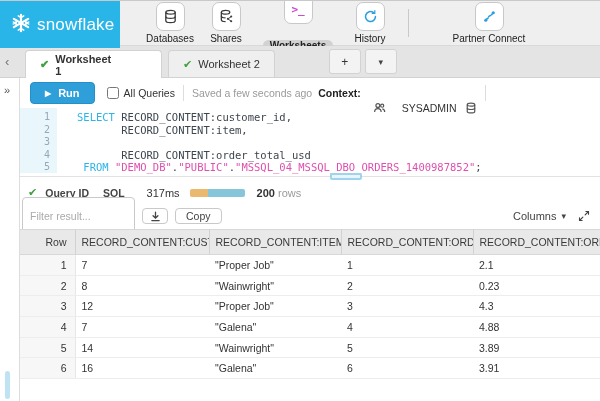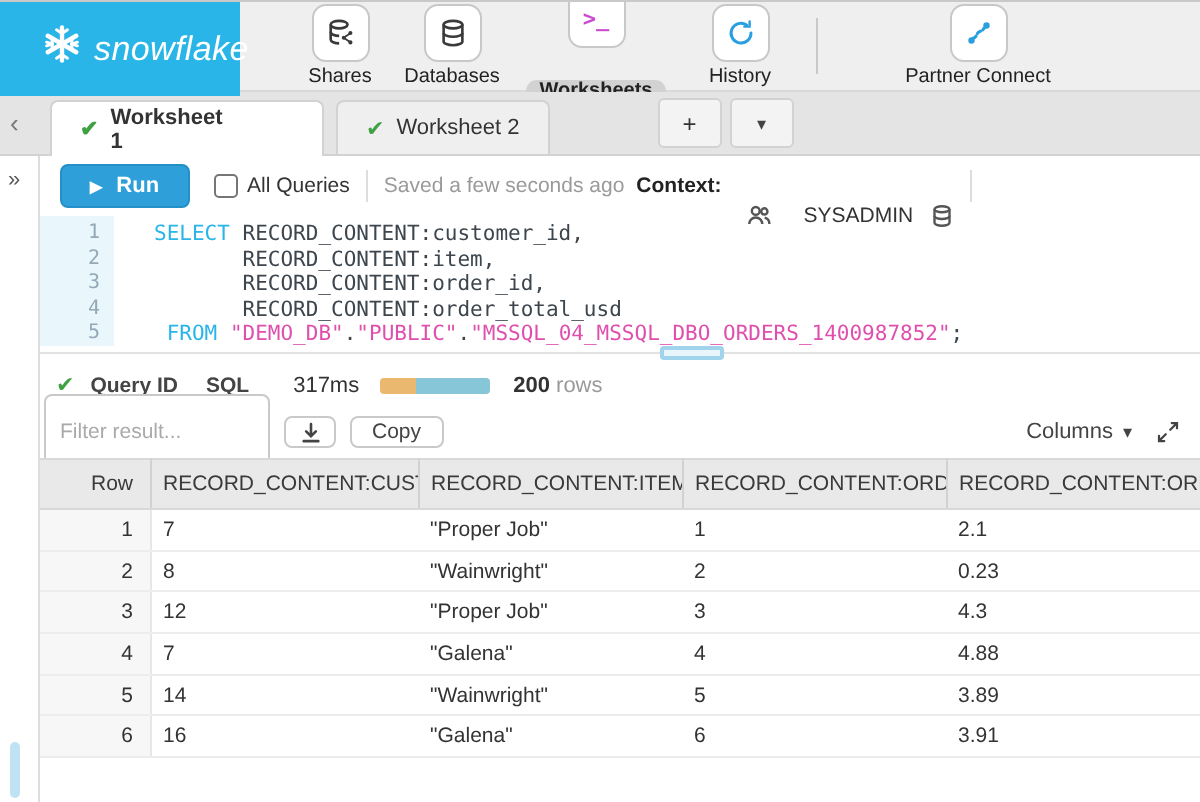--- a/index.html
+++ b/index.html
@@ -2,21 +2,21 @@
 <html><head>
 <meta charset="utf-8">
 <style>
   * { margin:0; padding:0; box-sizing:border-box; }
   html,body { background:#fff; }
   body { font-family:"Liberation Sans", sans-serif; color:#333; }
   #app { width:600px; height:401px; overflow:hidden; background:#fff; border-top:1px solid #c9c9c9; position:relative; }
 
   
   .header { display:flex; height:45px; background:#efefef; border-bottom:1px solid #d9d9d9; }
-  .logo-block { width:120px; background:#29b5e8; display:flex; align-items:center; padding-left:20px; gap:5px; flex:0 0 auto; height:47px; z-index:3;font-style:italic; }
+  .logo-block { width:120px; background:#29b5e8; display:flex; align-items:center; padding-left:10px; gap:5px; flex:0 0 auto; height:47px; z-index:3; }
   .logo-text { color:#fff; font-size:17px; letter-spacing:.2px; }
   .nav { flex:1; display:flex; align-items:center; padding-left:22px; }
   .nav-item { display:flex; flex-direction:column; align-items:center; width:56px; cursor:pointer; }
   .nav-item.wide { width:88px; }
   .icon-box { width:29px; height:29px; background:#fff; border:1px solid #c8c8c8; border-radius:7px; display:flex; align-items:center; justify-content:center; color:#3a3a3a; }
   .nav-label { font-size:10px; color:#222; margin-top:2px; white-space:nowrap; }
   .nav-label.pill { background:#d2d2d2; border-radius:8px; padding:0 7px; font-weight:bold;margin-top:16px; }
   .nav-divider { width:1px; height:28px; background:#c9c9c9; margin:0 10px; }
   .term-glyph { color:#cb4ad2; font-family:"DejaVu Sans Mono", monospace; font-weight:bold; font-size:11px; }
   .blue-ic { color:#2a9fe0; }
@@ -119,40 +119,40 @@
           <path d="M12 3v18M4.2 7.5l15.6 9M4.2 16.5l15.6-9"></path>
           <path d="M9 4.2l3 2 3-2M9 19.8l3-2 3 2M3.6 11l3.2 1-0.4 3.6M20.4 11l-3.2 1 0.4 3.6M3.6 13l3.2-1-0.4-3.6M20.4 13l-3.2-1 0.4-3.6" stroke-width="1.6"></path>
         </svg>
       </span>
       <span class="logo-text">snowflake</span>
     </div>
     <div class="nav">
       <div class="nav-item">
         <span class="icon-box">
           <svg width="15" height="15" viewBox="0 0 16 16" fill="none" stroke="currentColor" stroke-width="1.4">
+            <ellipse cx="8" cy="3.5" rx="5" ry="2"></ellipse>
+              <path d="M3 3.5v9c0 1.1 2.2 2 5 2s5-.9 5-2v-9"></path>
+              <path d="M3 8c0 1.1 2.2 2 5 2s5-.9 5-2"></path>
+          </svg>
+        </span>
+        <span class="nav-label">Databases</span>
+      </div>
+      <div class="nav-item">
+        <span class="icon-box">
+          <svg width="15" height="15" viewBox="0 0 16 16" fill="none" stroke="currentColor" stroke-width="1.4">
             <ellipse cx="7" cy="3.5" rx="4.5" ry="2"></ellipse>
               <path d="M2.5 3.5v8c0 1.1 2 2 4.5 2"></path>
               <path d="M2.5 7.5c0 1.1 2 2 4.5 2"></path>
             <circle cx="13" cy="8" r="1.1" fill="currentColor" stroke="none"></circle>
               <circle cx="13" cy="13" r="1.1" fill="currentColor" stroke="none"></circle>
               <circle cx="9.5" cy="10.5" r="1.1" fill="currentColor" stroke="none"></circle>
             <path d="M12.8 8.3l-3 2M9.8 10.8l3 2" stroke-width="1"></path>
           </svg>
         </span>
         <span class="nav-label">Shares</span>
-      </div>
-      <div class="nav-item">
-        <span class="icon-box">
-          <svg width="15" height="15" viewBox="0 0 16 16" fill="none" stroke="currentColor" stroke-width="1.4">
-            <ellipse cx="8" cy="3.5" rx="5" ry="2"></ellipse>
-              <path d="M3 3.5v9c0 1.1 2.2 2 5 2s5-.9 5-2v-9"></path>
-              <path d="M3 8c0 1.1 2.2 2 5 2s5-.9 5-2"></path>
-          </svg>
-        </span>
-        <span class="nav-label">Databases</span>
       </div>
       <div class="nav-item wide">
         <span class="icon-box">
           <span class="term-glyph">&gt;_</span>
         </span>
         <span class="nav-label pill">Worksheets</span>
       </div>
       <div class="nav-item">
         <span class="icon-box blue-ic">
           <svg width="15" height="15" viewBox="0 0 16 16" fill="none" stroke="currentColor" stroke-width="1.6" stroke-linecap="round">
@@ -242,21 +242,20 @@
             <div class="cl">
               <span class="ln">1</span>
               <span class="cd"><span class="tk-kw">SELECT </span><span class="tk-id">RECORD_CONTENT:customer_id,</span></span>
             </div>
             <div class="cl">
               <span class="ln">2</span>
               <span class="cd"><span class="tk-id">       RECORD_CONTENT:item,</span></span>
             </div>
             <div class="cl">
               <span class="ln">3</span>
-              <span class="cd"><span class="tk-id">       RECORD_CONTENT:order_id,</span></span>
             </div>
             <div class="cl">
               <span class="ln">4</span>
               <span class="cd"><span class="tk-id">       RECORD_CONTENT:order_total_usd</span></span>
             </div>
             <div class="cl">
               <span class="ln">5</span>
               <span class="cd"><span class="tk-kw"> FROM </span><span class="tk-str">"DEMO_DB"</span><span class="tk-id">.</span><span class="tk-str">"PUBLIC"</span><span class="tk-id">.</span><span class="tk-str">"MSSQL_04_MSSQL_DBO_ORDERS_1400987852"</span><span class="tk-id">;</span></span>
             </div>
           </div>

